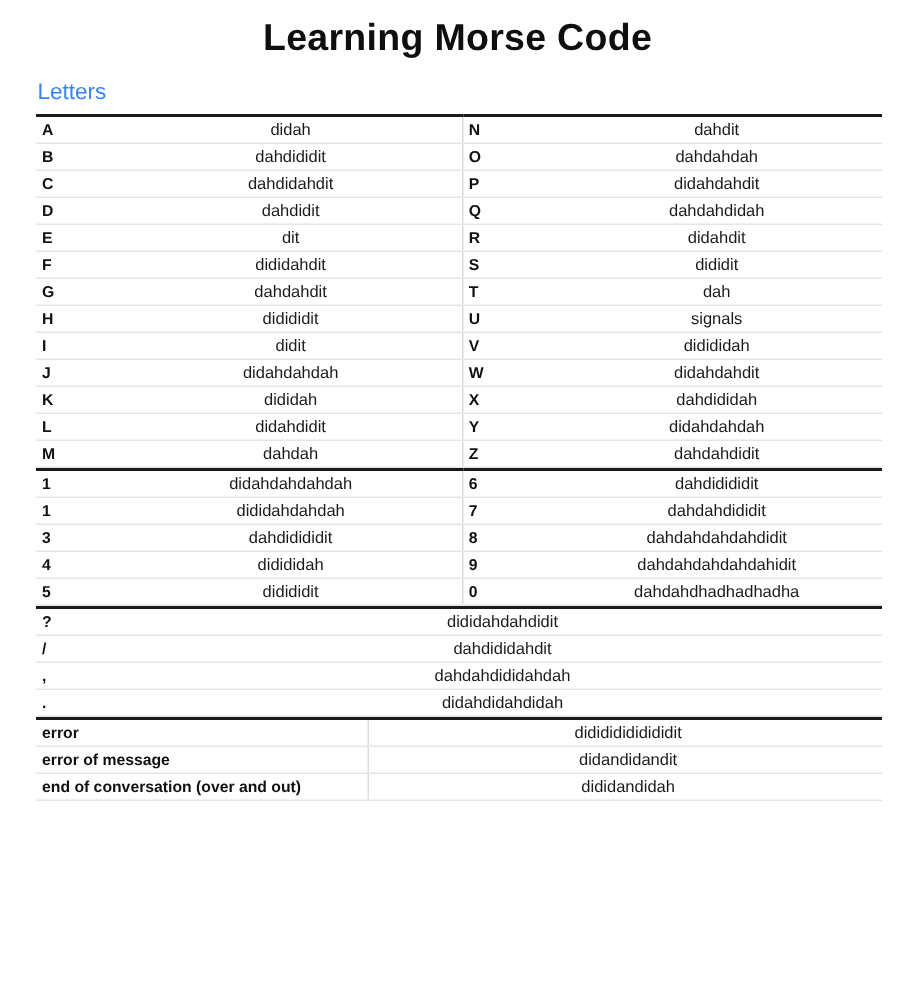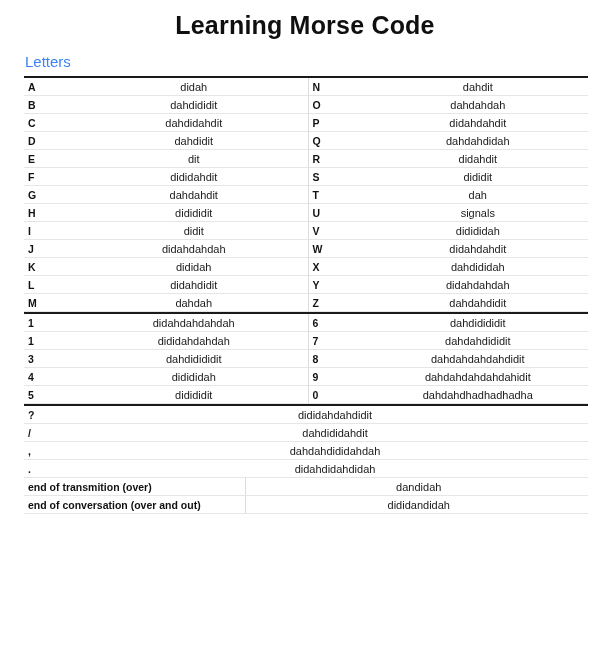--- a/index.html
+++ b/index.html
@@ -289,23 +289,27 @@
       </table>
     </div>
 
     <div class="section">
       <table class="grid">
         <colgroup>
           <col class="s-key">
             <col class="s-val">
         </colgroup>
         <tbody>
-          <tr>
-            <td class="key sig-key">end of transmition (over)</td>
-            <td class="val sig-val divider">dandidah</td>
+          <tr class="top-rule">
+            <td class="key sig-key">error</td>
+            <td class="val sig-val divider">didididididididit</td>
+          </tr>
+          <tr>
+            <td class="key sig-key">error of message</td>
+            <td class="val sig-val divider">didandidandit</td>
           </tr>
           <tr>
             <td class="key sig-key">end of conversation (over and out)</td>
             <td class="val sig-val divider">dididandidah</td>
           </tr>
         </tbody>
       </table>
     </div>
 
   </div>

